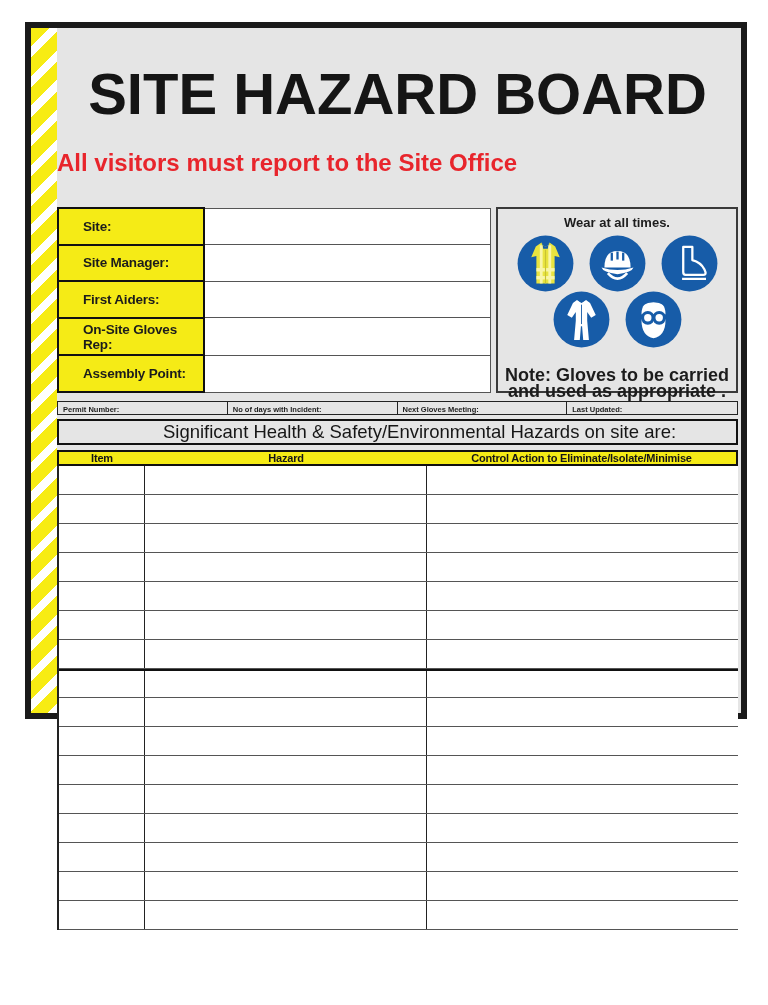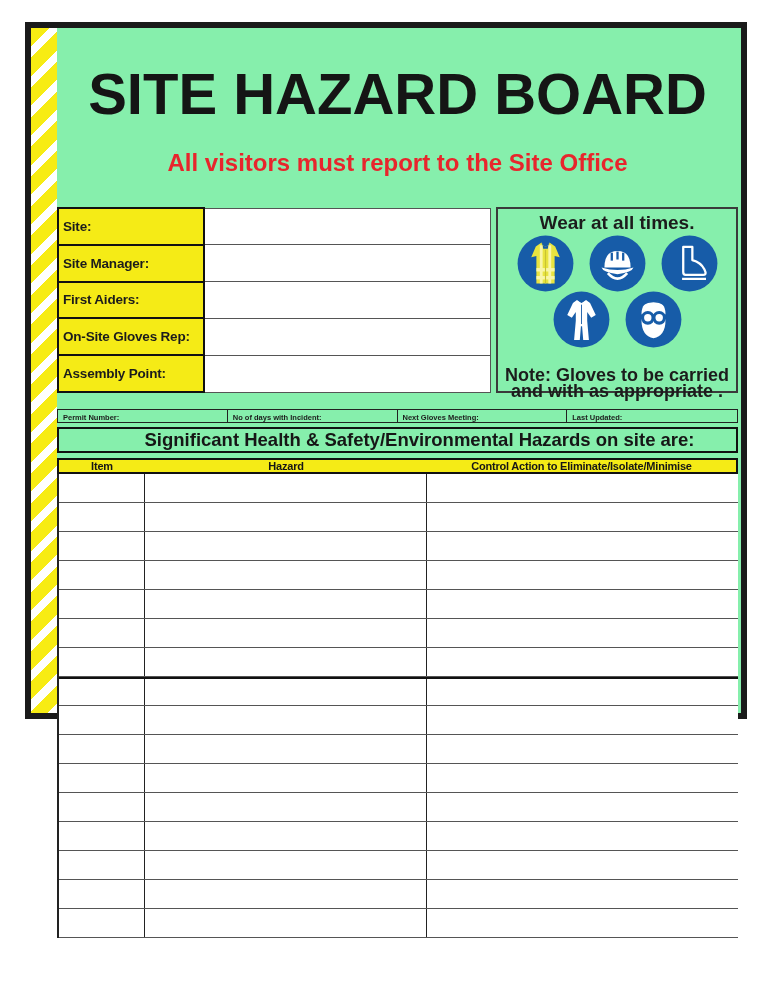--- a/index.html
+++ b/index.html
@@ -1,52 +1,52 @@
 <!DOCTYPE html>
 <html><head>
 <meta charset="utf-8">
 <style>
   * { margin:0; padding:0; box-sizing:border-box; }
   body { background:#ffffff; font-family:"Liberation Sans", sans-serif; }
   .page { position:relative; width:768px; height:1005px; background:#ffffff; overflow:hidden; }
   .board { position:absolute; left:25px; top:22px; width:722px; height:697px;
-           border:6px solid #1a1a1a; display:flex; background:#86efac; }
+           border:6px solid #1a1a1a; display:flex; background:#e5e5e5; }
   .stripe { flex:0 0 26px; background:repeating-linear-gradient(135deg,#f7ec13 0 13px,#ffffff 13px 21px); }
   .content { flex:1; display:flex; flex-direction:column; padding-right:3px; }
 
   .title { margin-top:30px; font-size:58px; line-height:72px; font-weight:bold; color:#151515;
            text-align:center; white-space:nowrap; }
   .subtitle { margin-top:16px; font-size:24px; line-height:34px; font-weight:bold; color:#e8252c;
-              text-align:center; white-space:nowrap; }
+              text-align:left; white-space:nowrap; }
 
   .info-section { display:flex; margin-top:27px; }
   .info-table { width:434px; border-collapse:collapse; table-layout:fixed; }
   .info-table tr { height:31px; }
   .info-label { width:146px; background:#f5eb16; border:2.5px solid #111;
                 font-size:13.5px; font-weight:bold; letter-spacing:-0.2px; color:#1c1c1c;
-                padding-left:4px; text-align:left; }
+                padding-left:24px; text-align:left; }
   .info-value { border:1.6px solid #555; background:#fff; }
 
   .ppe-panel { width:242px; margin-left:5px; border:2px solid #3a3a3a; text-align:center;
                padding-top:3px; height:186px; }
-  .ppe-title { font-size:19px; font-weight:bold; color:#1c1c1c; line-height:21px; }
+  .ppe-title { font-size:13px; font-weight:bold; color:#1c1c1c; line-height:21px; }
   .ppe-row { display:flex; justify-content:center; gap:15px; margin-top:2px; }
   .ppe-row2 { margin-top:-1px; }
   .ppe-circle { width:57px; height:57px; display:block; }
   .ppe-note { font-size:18px; font-weight:bold; color:#1c1c1c; line-height:16px; margin-top:19px; }
 
-  .meta-row { display:grid; grid-template-columns:repeat(4,1fr); margin-top:16px;
+  .meta-row { display:grid; grid-template-columns:repeat(4,1fr); margin-top:8px;
               border:1.8px solid #222; height:35px; }
   .meta-cell { border-right:1.5px solid #222; padding:3px 0 0 5px;
                font-size:7.5px; font-weight:bold; color:#1c1c1c; }
   .meta-cell:last-child { border-right:none; }
 
   .heading-box { margin-top:4px; border:2.5px solid #111; height:44px;
                  display:flex; align-items:center; justify-content:center;
-                 font-size:18.5px; font-weight:bold; color:#161616; white-space:nowrap;padding-left:44px; }
+                 font-size:18.5px; font-weight:normal; color:#161616; white-space:nowrap;padding-left:44px; }
 
   .hz-header { display:grid; grid-template-columns:86px 282px 1fr; margin-top:5px;
                background:#f5eb16; border:2.5px solid #111; height:27px; align-items:center; }
   .hz-h-cell { text-align:center; font-weight:bold; font-size:11px; letter-spacing:-0.2px;
                color:#161616; white-space:nowrap; overflow:hidden; }
   .hz-body { border-left:2px solid #222; }
   .hz-row { display:grid; grid-template-columns:86px 282px 1fr; height:29px;
             border-bottom:1.6px solid #555; background:#fff; }
   .hz-row.thick { border-top:2.5px solid #111; }
   .hz-cell-item, .hz-cell-hazard { border-right:1.8px solid #222; }
@@ -129,21 +129,21 @@
               <rect x="27" y="41" width="46" height="8" fill="#175CA8"></rect>
               <circle cx="40" cy="47" r="12" fill="#175CA8"></circle>
               <circle cx="60" cy="47" r="12" fill="#175CA8"></circle>
               <circle cx="40" cy="47" r="6.5" fill="#ffffff"></circle>
               <circle cx="60" cy="47" r="6.5" fill="#ffffff"></circle>
               <path d="M30 24 Q50 12 70 24" stroke="#175CA8" stroke-width="3" fill="none"></path>
             </svg>
           </div>
           <div class="ppe-note">
             <div>Note: Gloves to be carried</div>
-            <div>and with as appropriate .</div>
+            <div>and used as appropriate .</div>
           </div>
         </div>
       </div>
 
       <div class="meta-row">
           <div class="meta-cell"><span>Permit Number:</span><span></span></div>
           <div class="meta-cell"><span>No of days with Incident:</span><span></span></div>
           <div class="meta-cell"><span>Next Gloves Meeting:</span><span></span></div>
           <div class="meta-cell"><span>Last Updated:</span><span></span></div>
         </div>

